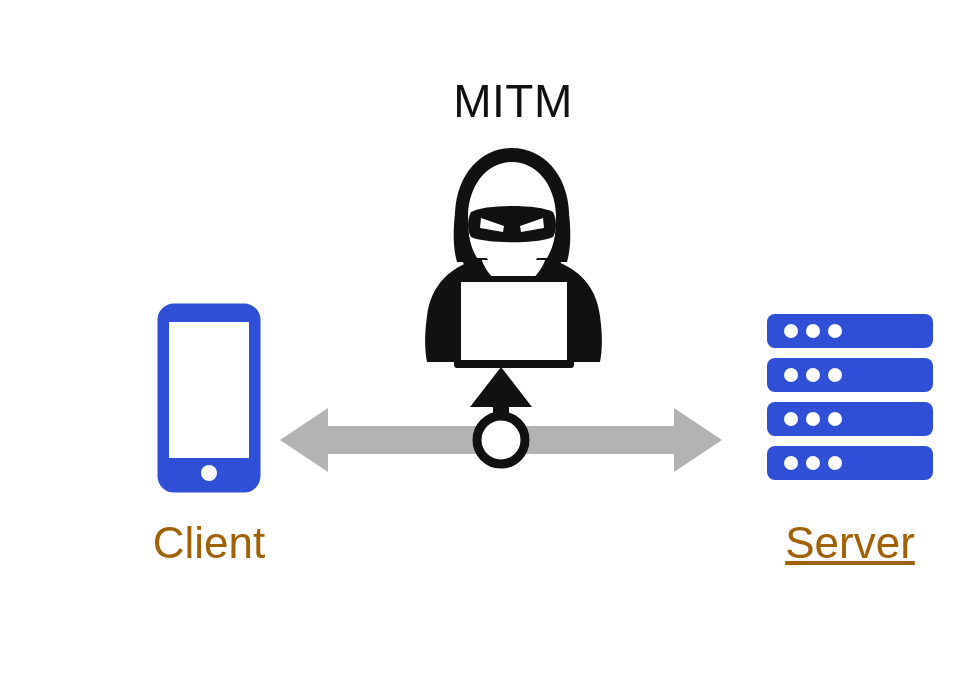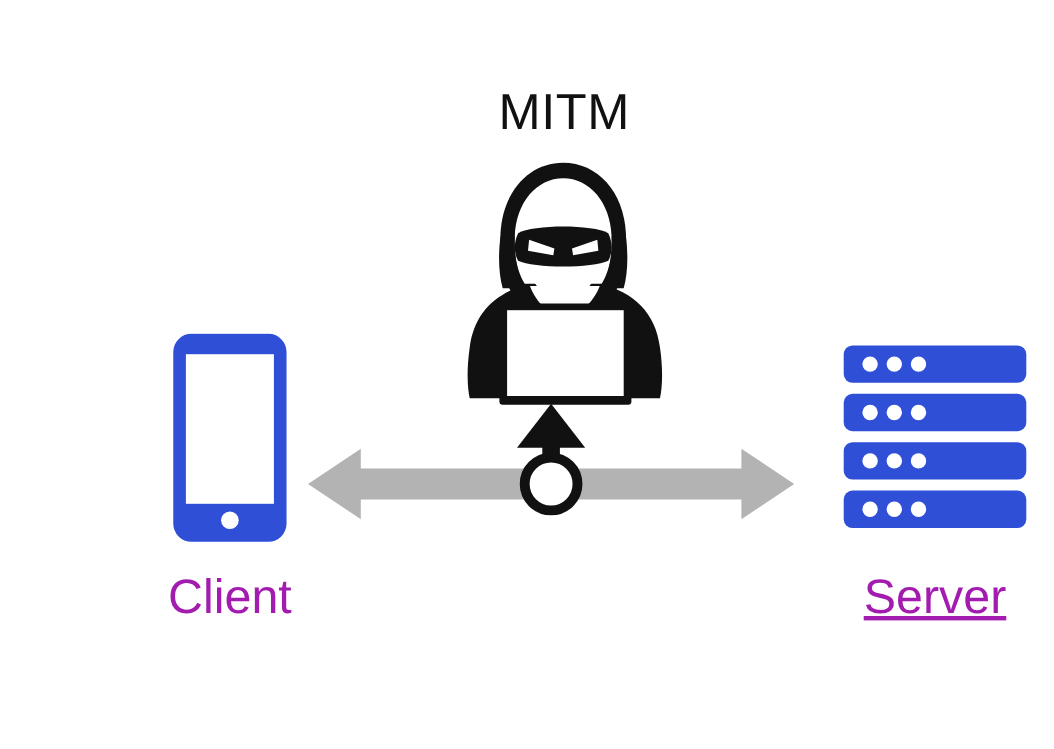--- a/index.html
+++ b/index.html
@@ -76,21 +76,21 @@
     top: 355px;
     width: 480px;
     height: 130px;
   }
   #comm-layer svg { display: block; }
 
   
   .endpoint-label {
     font-size: 44px;
     font-weight: 400;
-    color: #a21caf;
+    color: #a16207;
     line-height: 1;
     text-align: center;
   }
   #client-label {
     left: 44px;
     top: 521px;
     width: 240px;
   }
   #server-label {
     left: 685px;

